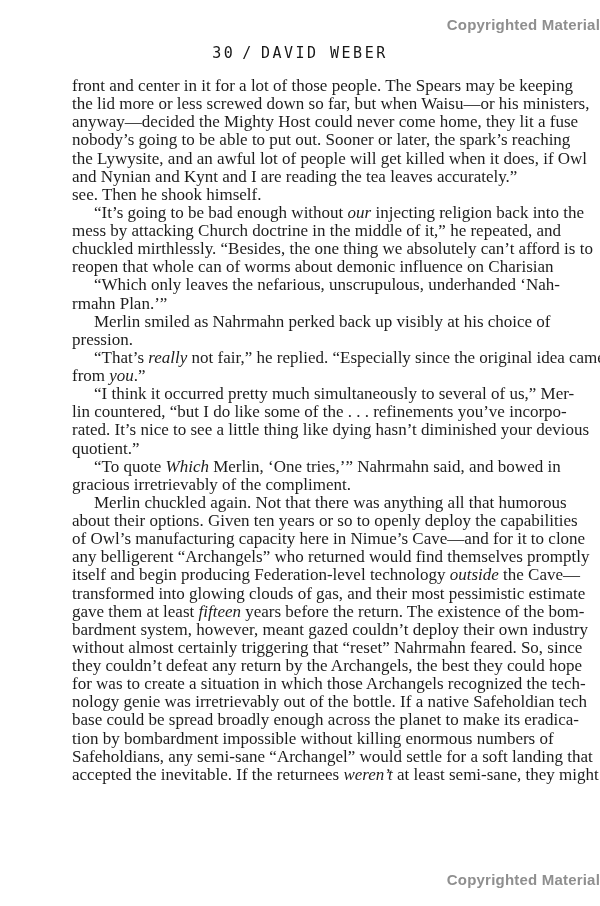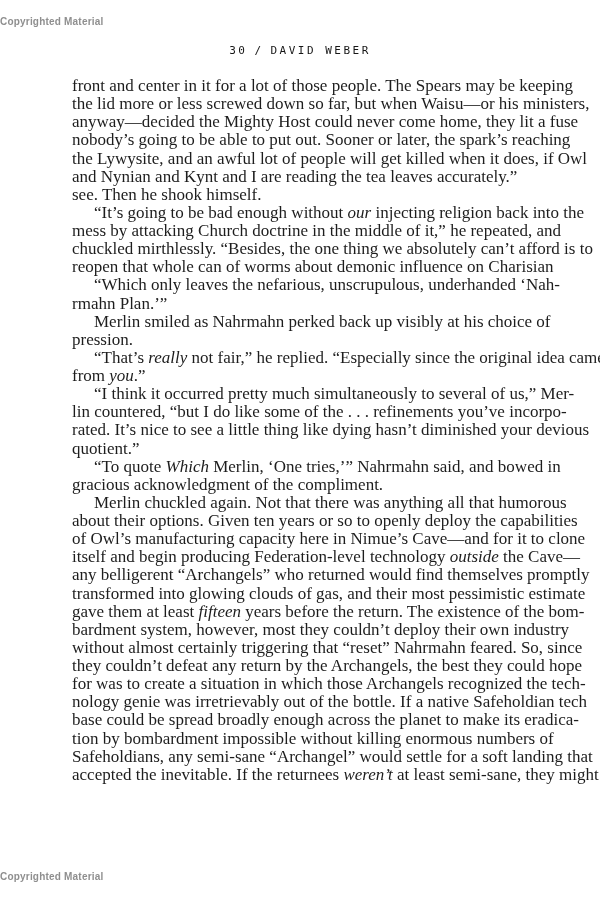--- a/index.html
+++ b/index.html
@@ -11,37 +11,37 @@
     position: relative;
     width: 600px;
     height: 906px;
     background: #ffffff;
     overflow: hidden;
   }
   .watermark {
     position: absolute;
     left: 0;
     width: 100%;
-    text-align: left;
+    text-align: right;
     font-family: "Liberation Sans", sans-serif;
     font-weight: bold;
-    font-size: 10px;
+    font-size: 15px;
     letter-spacing: 0.2px;
     color: #8f8f8f;
   }
   .watermark.top { top: 16px; }
   .watermark.bottom { top: 871px; }
   .running-head {
     position: absolute;
     top: 44px;
     left: 0;
     width: 100%;
     text-align: center;
     font-family: "DejaVu Sans Mono", monospace;
-    font-size: 11px;
+    font-size: 15px;
     letter-spacing: 2.5px;
     color: #161616;
   }
   .running-head .sep { margin: 0 7px; }
   .body-text {
     position: absolute;
     left: 72px;
     top: 77px;
     width: 452px;
     font-family: "Liberation Serif", serif;
@@ -89,29 +89,29 @@
       <div class="line last">rmahn Plan.’”</div>
       <div class="line indent">Merlin smiled as Nahrmahn perked back up visibly at his choice of</div>
       <div class="line last">pression.</div>
       <div class="line indent">“That’s <i>really</i> not fair,” he replied. “Especially since the original idea came</div>
       <div class="line last">from <i>you</i>.”</div>
       <div class="line indent">“I think it occurred pretty much simultaneously to several of us,” Mer-</div>
       <div class="line">lin countered, “but I do like some of the . . . refinements you’ve incorpo-</div>
       <div class="line">rated. It’s nice to see a little thing like dying hasn’t diminished your devious</div>
       <div class="line last">quotient.”</div>
       <div class="line indent">“To quote <i>Which</i> Merlin, ‘One tries,’” Nahrmahn said, and bowed in</div>
-      <div class="line last">gracious acknowledgment of the compliment.</div>
+      <div class="line last">gracious irretrievably of the compliment.</div>
       <div class="line indent">Merlin chuckled again. Not that there was anything all that humorous</div>
       <div class="line">about their options. Given ten years or so to openly deploy the capabilities</div>
       <div class="line">of Owl’s manufacturing capacity here in Nimue’s Cave—and for it to clone</div>
+      <div class="line">any belligerent “Archangels” who returned would find themselves promptly</div>
       <div class="line">itself and begin producing Federation-level technology <i>outside</i> the Cave—</div>
-      <div class="line">any belligerent “Archangels” who returned would find themselves promptly</div>
       <div class="line">transformed into glowing clouds of gas, and their most pessimistic estimate</div>
       <div class="line">gave them at least <i>fifteen</i> years before the return. The existence of the bom-</div>
-      <div class="line">bardment system, however, most they couldn’t deploy their own industry</div>
+      <div class="line">bardment system, however, meant gazed couldn’t deploy their own industry</div>
       <div class="line">without almost certainly triggering that “reset” Nahrmahn feared. So, since</div>
       <div class="line">they couldn’t defeat any return by the Archangels, the best they could hope</div>
       <div class="line">for was to create a situation in which those Archangels recognized the tech-</div>
       <div class="line">nology genie was irretrievably out of the bottle. If a native Safeholdian tech</div>
       <div class="line">base could be spread broadly enough across the planet to make its eradica-</div>
       <div class="line">tion by bombardment impossible without killing enormous numbers of</div>
       <div class="line">Safeholdians, any semi-sane “Archangel” would settle for a soft landing that</div>
       <div class="line last">accepted the inevitable. If the returnees <i>weren’t</i> at least semi-sane, they might</div>
     </div>
 

